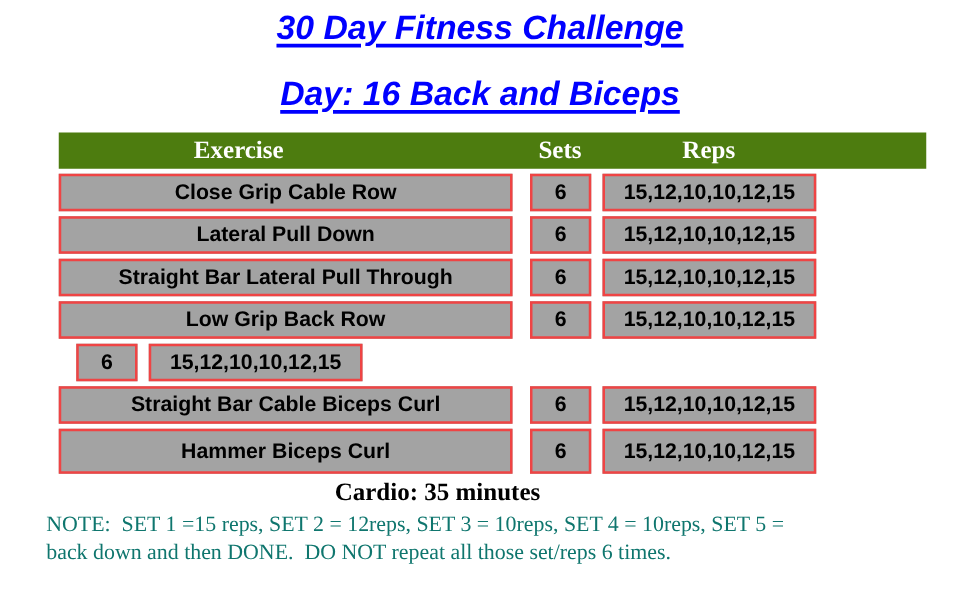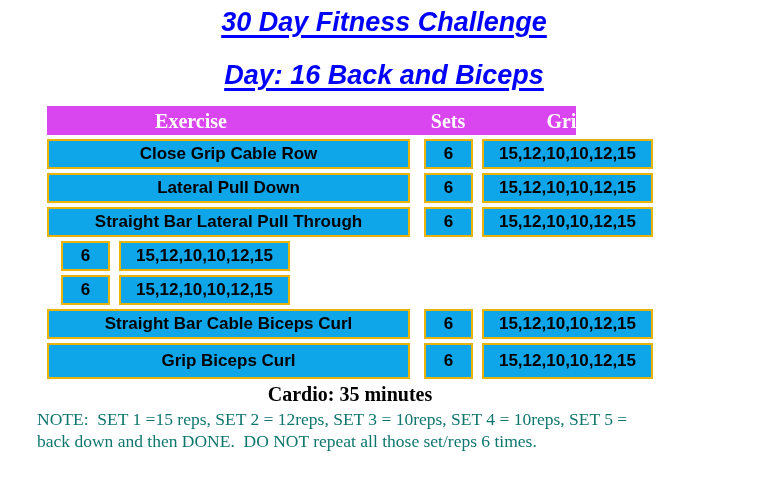--- a/index.html
+++ b/index.html
@@ -24,42 +24,42 @@
     text-underline-offset: 4px;
     white-space: pre;
   }
   .doc-title { margin-top: 7px; }
   .doc-subtitle { margin-top: 22px; }
 
   .workout-table { margin: 15px 0 0 47px; width: 606px; }
 
   .thead {
     position: relative;
-    width: 529px; height: 29px;
-    background: #d946ef;
+    width: 694px; height: 29px;
+    background: #4d7c0f;
   }
   .th {
     position: absolute;
     top: 50%;
     transform: translate(-50%, -50%);
     font-family: "Liberation Serif", serif;
     font-weight: bold;
     font-size: 20px;
     color: #ffffff;
     white-space: pre;
   }
   .th-ex   { left: 144px; }
   .th-sets { left: 401px; }
   .th-reps { left: 520px; }
 
   .trow { display: flex; margin-top: 4px; height: 30px; }
   .trow:last-child { height: 36px; }
   .td {
-    border: 2px solid #eab308;
-    background: #0ea5e9;
+    border: 2px solid #ef4444;
+    background: #a3a3a3;
     display: flex;
     align-items: center;
     justify-content: center;
     font-family: "Liberation Sans", sans-serif;
     font-weight: bold;
     font-size: 17px;
     color: #000000;
     white-space: pre;
   }
   .td-ex   { width: 363px; }
@@ -92,21 +92,21 @@
 <div class="page">
 
   <div class="doc-title">30 Day Fitness Challenge</div>
   <div class="doc-subtitle">Day: 16 Back and Biceps</div>
 
   <div class="workout-table">
 
     <div class="thead">
       <span class="th th-ex">Exercise</span>
       <span class="th th-sets">Sets</span>
-      <span class="th th-reps">Grip</span>
+      <span class="th th-reps">Reps</span>
     </div>
 
     <div class="trow">
       <div class="td td-ex">Close Grip Cable Row</div>
       <div class="td td-sets">6</div>
       <div class="td td-reps">15,12,10,10,12,15</div>
     </div>
 
     <div class="trow">
       <div class="td td-ex">Lateral Pull Down</div>
@@ -114,37 +114,38 @@
       <div class="td td-reps">15,12,10,10,12,15</div>
     </div>
 
     <div class="trow">
       <div class="td td-ex">Straight Bar Lateral Pull Through</div>
       <div class="td td-sets">6</div>
       <div class="td td-reps">15,12,10,10,12,15</div>
     </div>
 
     <div class="trow">
+      <div class="td td-ex">Low Grip Back Row</div>
       <div class="td td-sets">6</div>
       <div class="td td-reps">15,12,10,10,12,15</div>
     </div>
 
     <div class="trow">
       <div class="td td-sets">6</div>
       <div class="td td-reps">15,12,10,10,12,15</div>
     </div>
 
     <div class="trow">
       <div class="td td-ex">Straight Bar Cable Biceps Curl</div>
       <div class="td td-sets">6</div>
       <div class="td td-reps">15,12,10,10,12,15</div>
     </div>
 
     <div class="trow">
-      <div class="td td-ex">Grip Biceps Curl</div>
+      <div class="td td-ex">Hammer Biceps Curl</div>
       <div class="td td-sets">6</div>
       <div class="td td-reps">15,12,10,10,12,15</div>
     </div>
 
   </div>
 
   <div class="cardio-line">Cardio: 35 minutes</div>
 
   <div class="note">
     <div class="note-line">NOTE:  SET 1 =15 reps, SET 2 = 12reps, SET 3 = 10reps, SET 4 = 10reps, SET 5 =</div>

